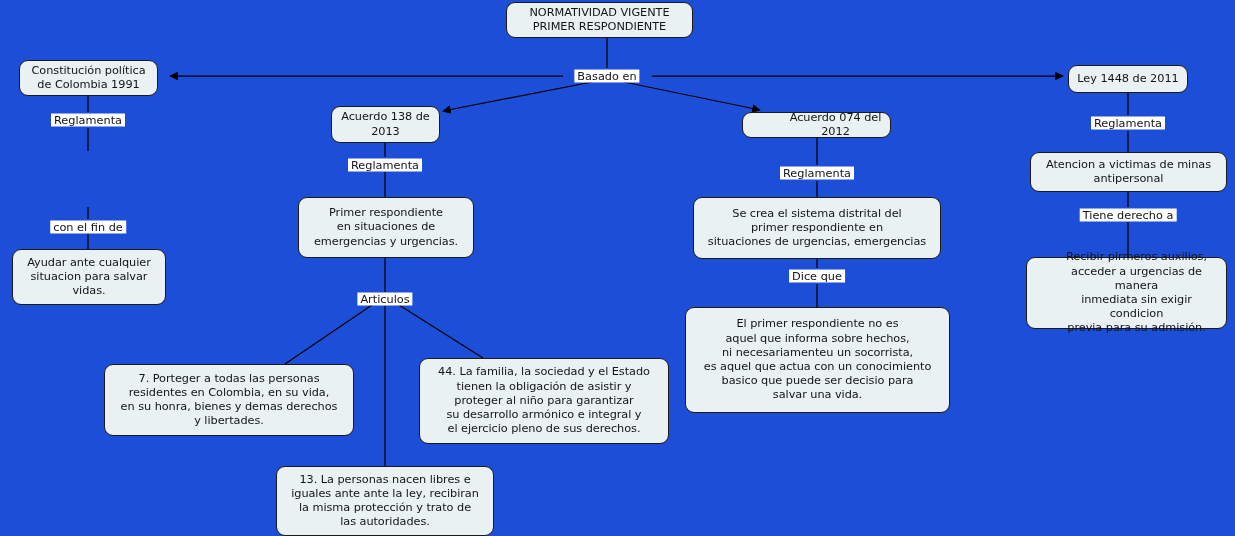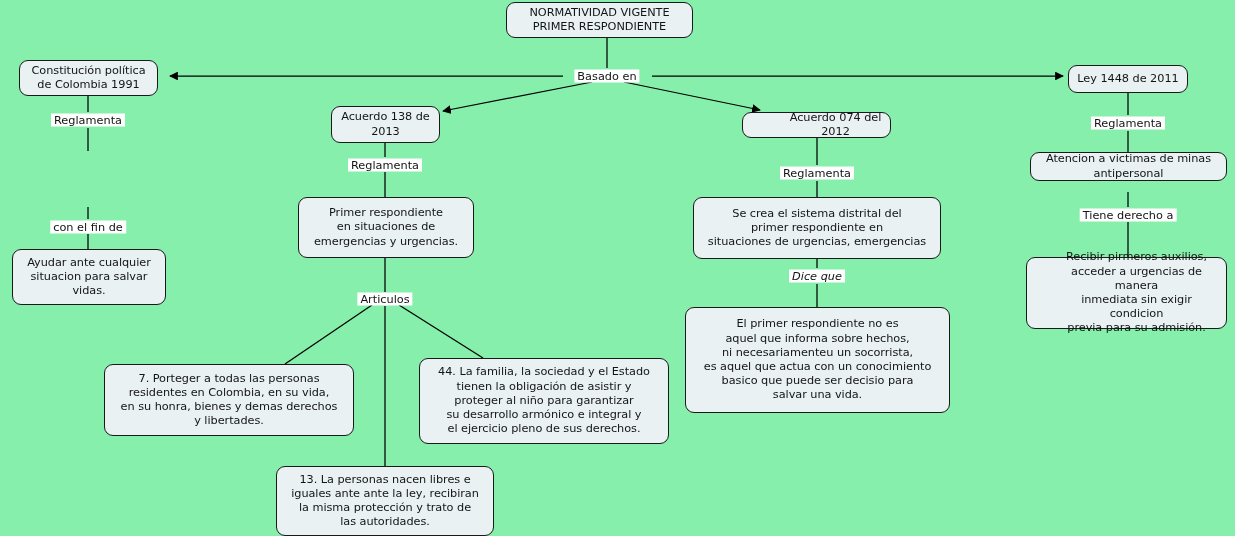--- a/index.html
+++ b/index.html
@@ -4,21 +4,21 @@
 <style>
   html, body {
     margin: 0;
     padding: 0;
     background: #ffffff;
   }
   #canvas {
     position: relative;
     width: 1235px;
     height: 536px;
-    background: #86efac;
+    background: #1d4ed8;
     font-family: "DejaVu Sans", sans-serif;
     overflow: hidden;
   }
   #edges {
     position: absolute;
     left: 0;
     top: 0;
     width: 1235px;
     height: 536px;
     pointer-events: none;
@@ -141,39 +141,39 @@
 
   <div class="node" style="left:685px; top:307px; width:265px; height:106px;">El primer respondiente no es
 aquel que informa sobre hechos,
 ni necesariamenteu un socorrista,
 es aquel que actua con un conocimiento
 basico que puede ser decisio para
 salvar una vida.</div>
 
   <div class="node" style="left:1068px; top:65px; width:120px; height:28px;">Ley 1448 de 2011</div>
 
-  <div class="node" style="left:1030px; top:152px; width:197px; height:29px;">Atencion a victimas de minas
+  <div class="node" style="left:1030px; top:152px; width:197px; height:40px;">Atencion a victimas de minas
 antipersonal</div>
 
   <div class="node" style="left:1026px; top:257px; width:201px; height:72px;padding-left:26px;">Recibir pirmeros auxilios,
 acceder a urgencias de manera
 inmediata sin exigir condicion
 previa para su admisión.</div>
 
   <div class="link-label" style="left:607px; top:76px;">Basado en</div>
 
   <div class="link-label" style="left:88px; top:120px;">Reglamenta</div>
 
   <div class="link-label" style="left:88px; top:227px;">con el fin de</div>
 
   <div class="link-label" style="left:385px; top:165px;">Reglamenta</div>
 
   <div class="link-label" style="left:385px; top:299px;">Articulos</div>
 
   <div class="link-label" style="left:817px; top:173px;">Reglamenta</div>
 
-  <div class="link-label" style="left:817px; top:276px;font-style:italic;">Dice que</div>
+  <div class="link-label" style="left:817px; top:276px;">Dice que</div>
 
   <div class="link-label" style="left:1128px; top:123px;">Reglamenta</div>
 
   <div class="link-label" style="left:1128px; top:215px;">Tiene derecho a</div>
 
 </div>
 
 </body></html>

